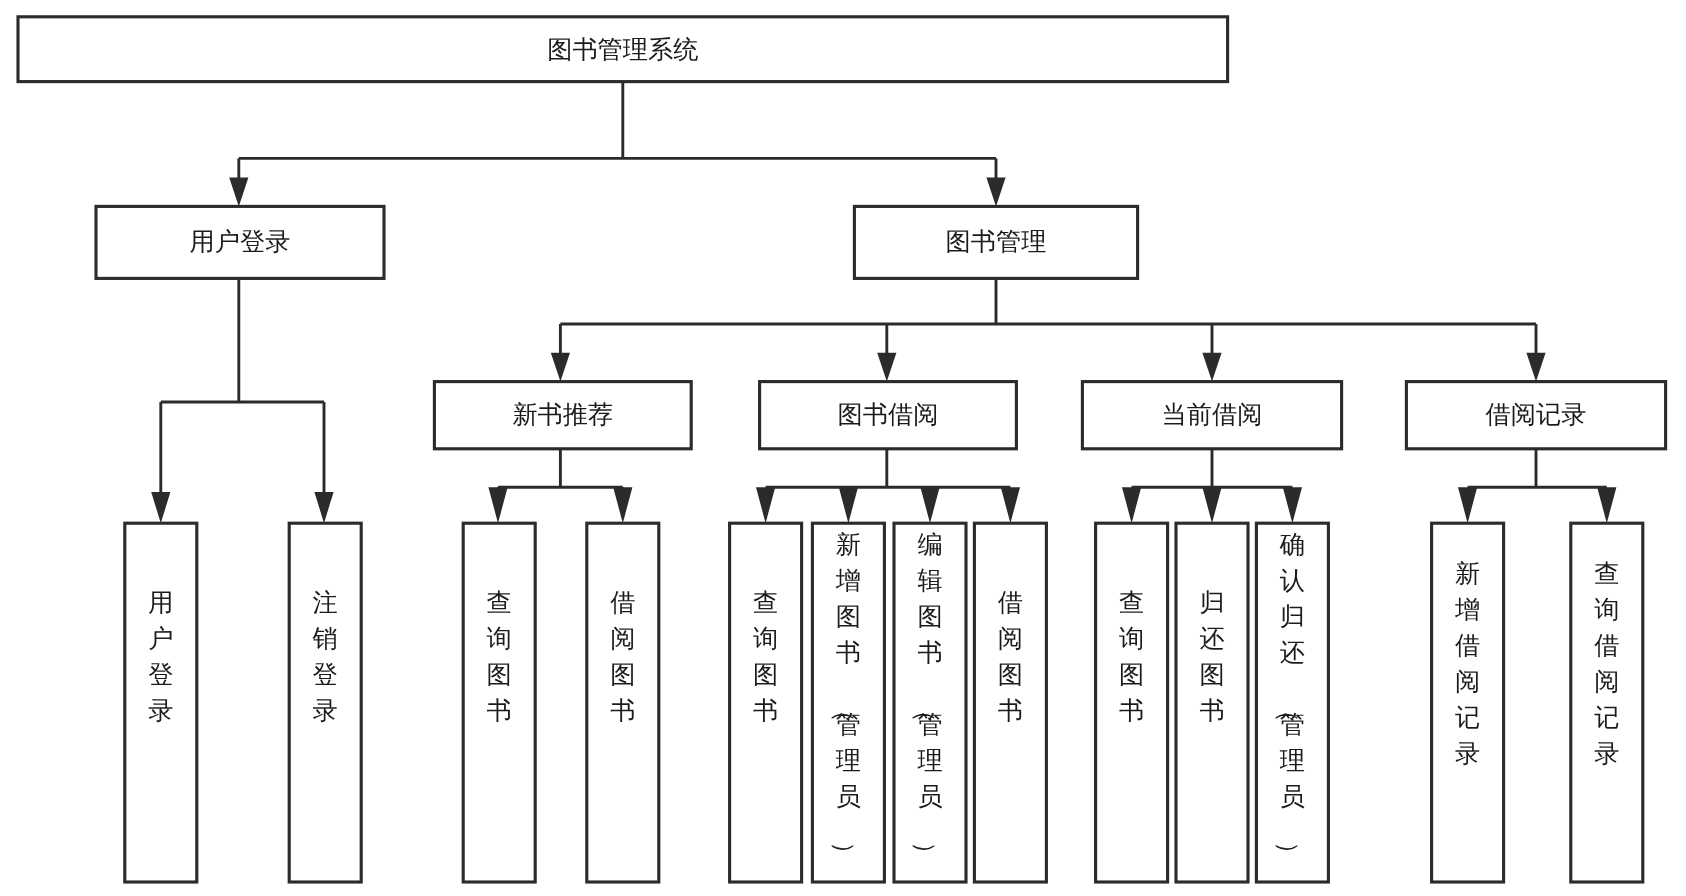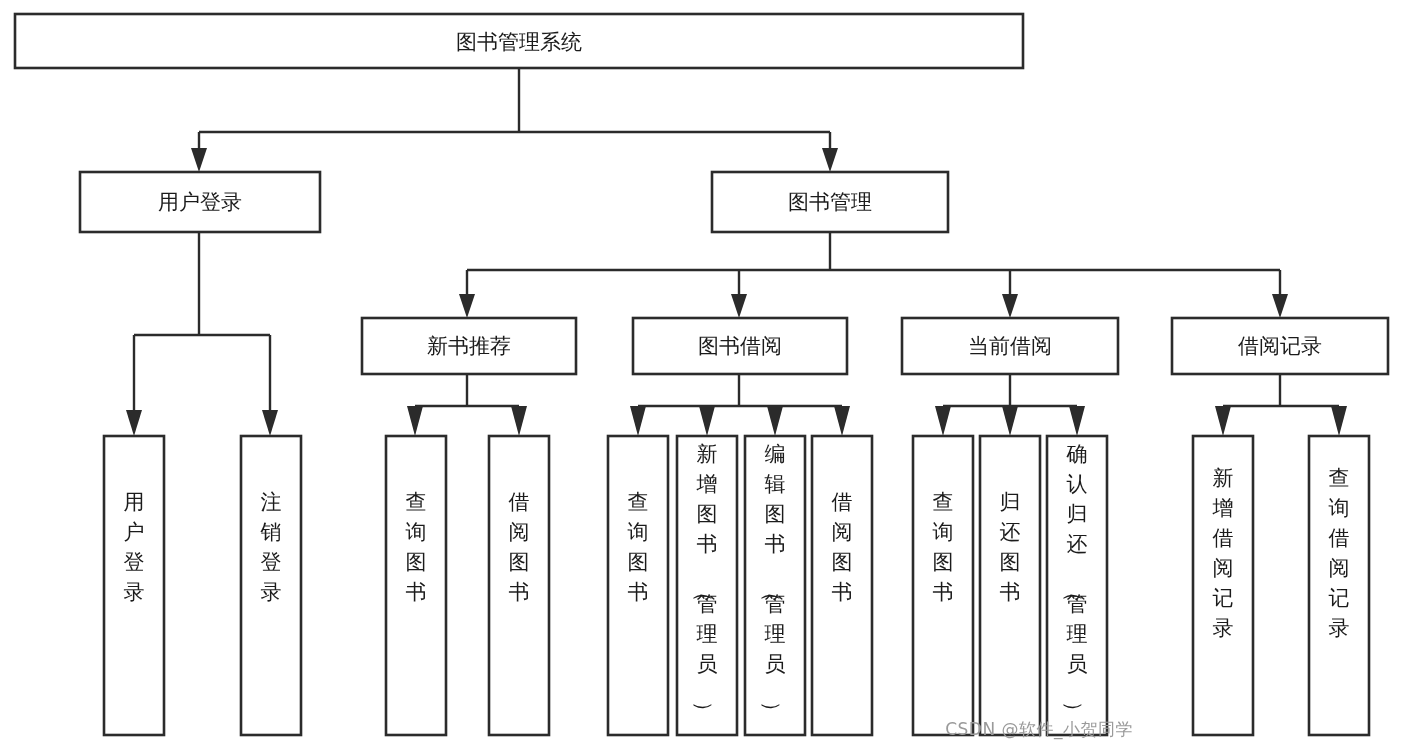--- a/index.html
+++ b/index.html
@@ -208,14 +208,13 @@
       <rect class="node-box" x="1193" y="436" width="60" height="299"></rect>
       <text class="node-label-vertical" x="1223" y="485"><tspan x="1223" y="485">新</tspan><tspan x="1223" y="515">增</tspan><tspan x="1223" y="545">借</tspan><tspan x="1223" y="575">阅</tspan><tspan x="1223" y="605">记</tspan><tspan x="1223" y="635">录</tspan></text>
     </g>
     <g>
       <rect class="node-box" x="1309" y="436" width="60" height="299"></rect>
       <text class="node-label-vertical" x="1339" y="485"><tspan x="1339" y="485">查</tspan><tspan x="1339" y="515">询</tspan><tspan x="1339" y="545">借</tspan><tspan x="1339" y="575">阅</tspan><tspan x="1339" y="605">记</tspan><tspan x="1339" y="635">录</tspan></text>
     </g>
 
   </svg>
 
-  <div class="watermark">CSDN @软件_小贺同学</div>
 </div>
 
 </body></html>

